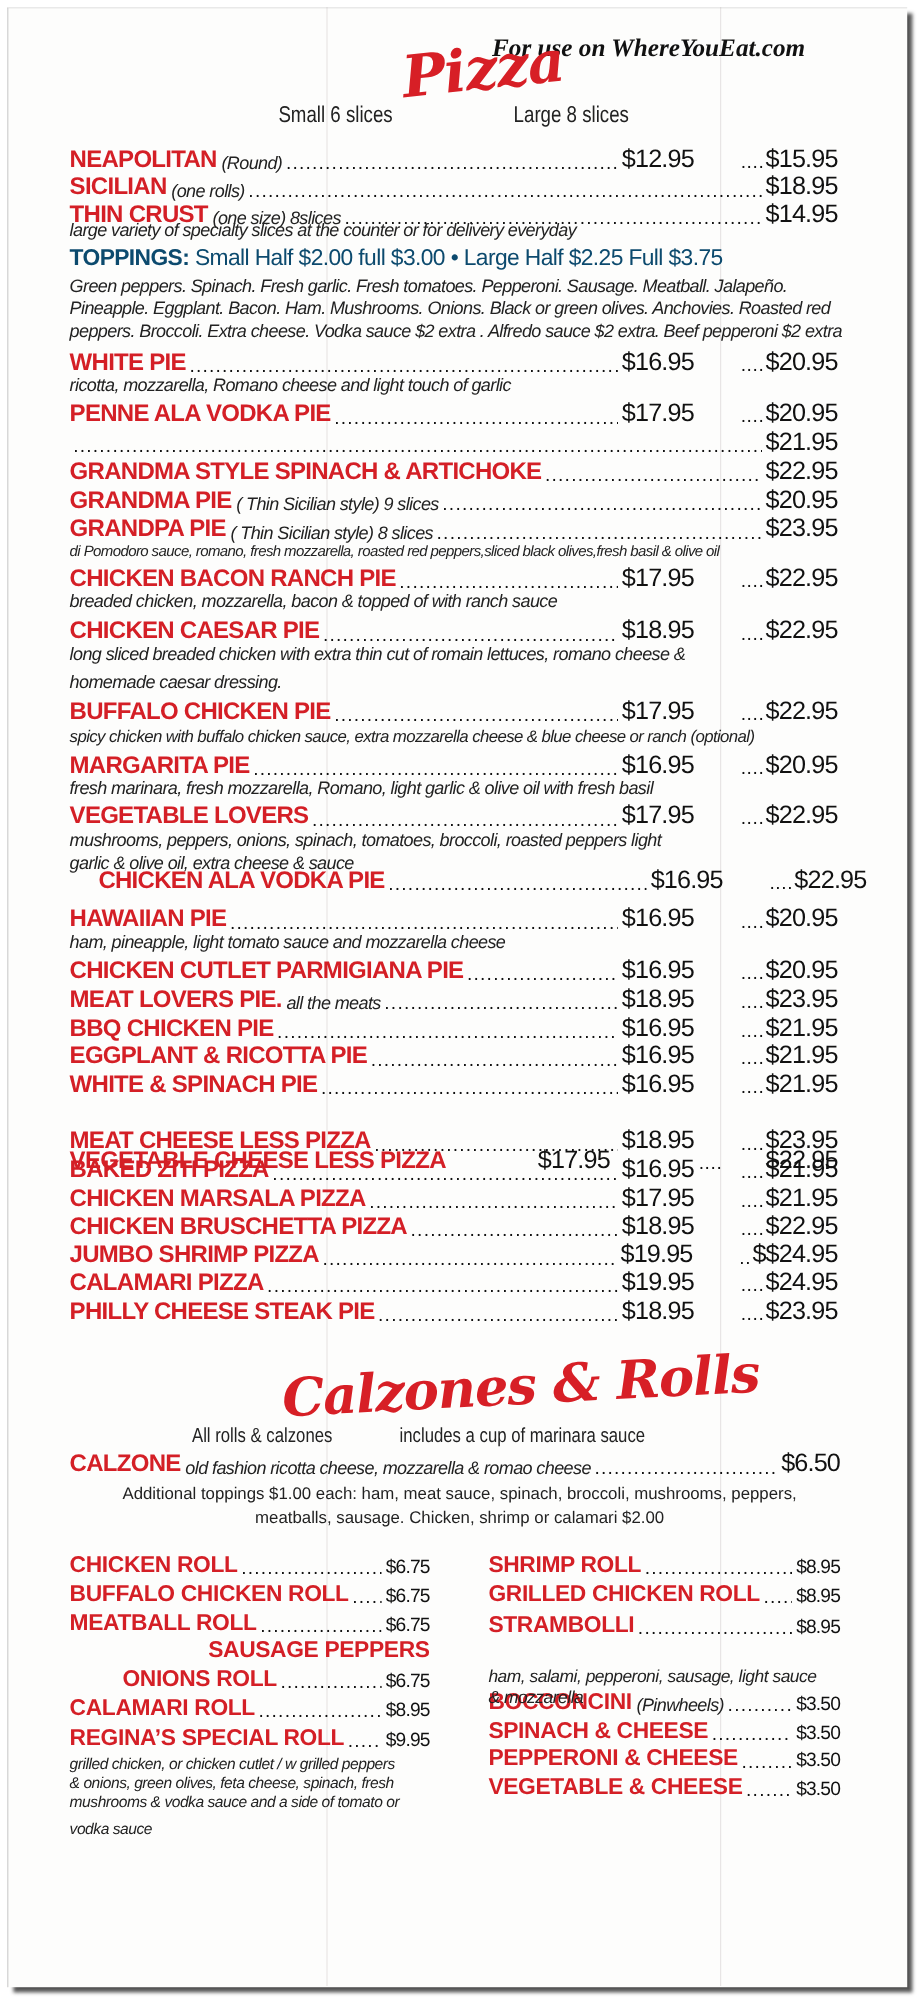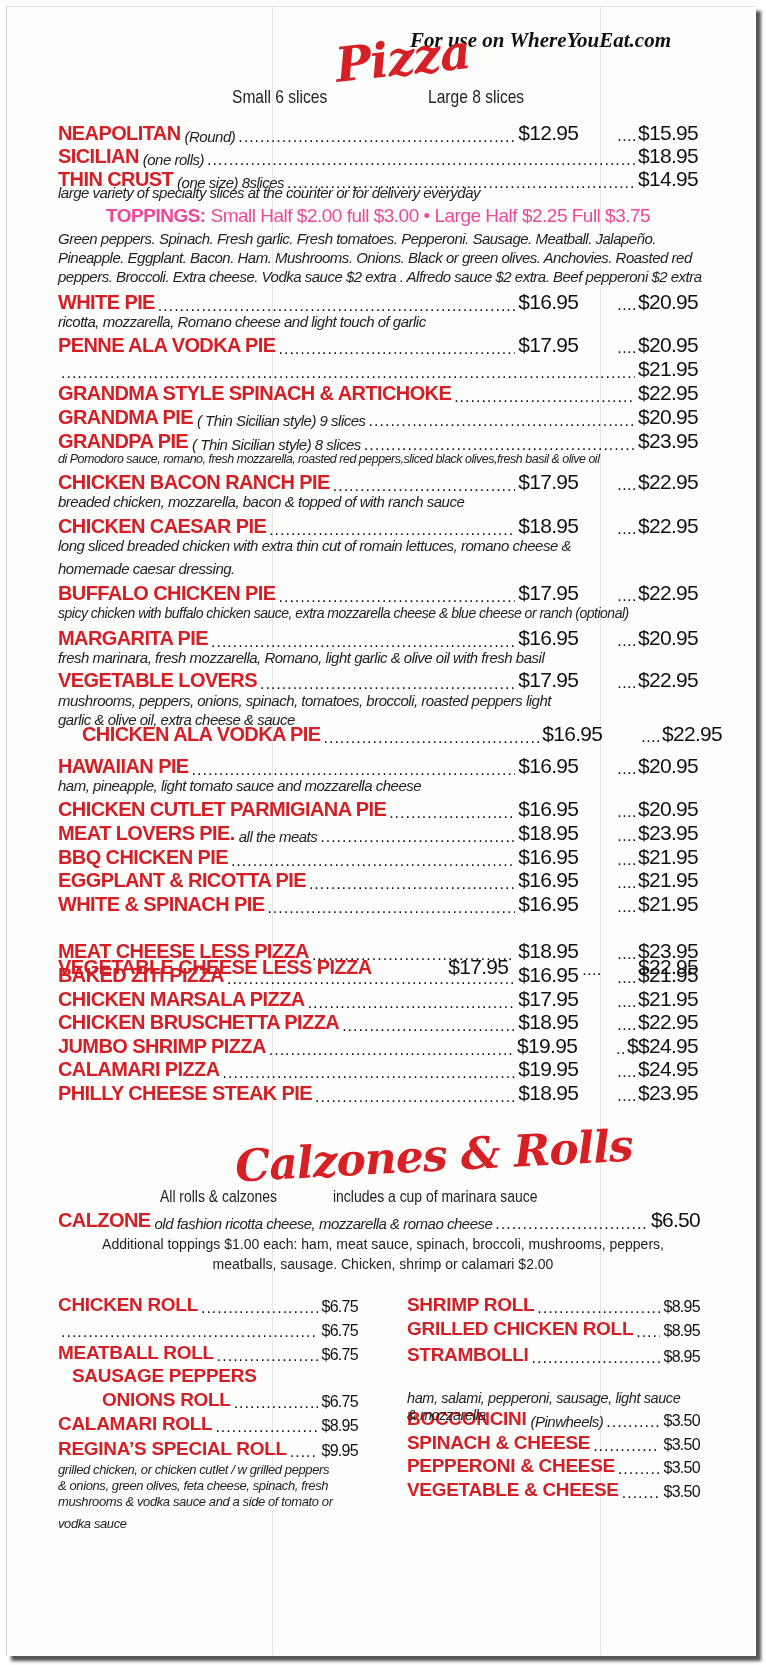--- a/index.html
+++ b/index.html
@@ -13,21 +13,21 @@
   .sub { font-family:"Liberation Sans", sans-serif; font-size:19px; color:#222; transform:scaleX(0.82); transform-origin:left center; }
   .row { position:absolute; left:58px; width:640px; height:24px; display:flex; align-items:flex-end; }
   .name { font-family:"Liberation Sans", sans-serif; font-weight:bold; font-size:20px; color:#d41f26; white-space:nowrap; letter-spacing:-0.6px; }
   .note { font-family:"Liberation Sans", sans-serif; font-style:italic; font-size:15px; color:#222; margin-left:4px; white-space:nowrap; letter-spacing:-0.5px; }
   .dots { flex:1; overflow:hidden; white-space:nowrap; font-size:16px; color:#111; letter-spacing:1px; margin:0 3px; line-height:16px; }
   .dots::after { content:"......................................................................................................................................................................................................"; }
   .price { font-family:"Liberation Sans", sans-serif; font-size:21px; color:#111; white-space:nowrap; letter-spacing:-0.7px; }
   .psmall { width:98px; text-align:left; }
   .psep { font-size:16px; color:#111; margin:0 1px; letter-spacing:0.5px; }
   .desc { position:absolute; left:58px; font-family:"Liberation Sans", sans-serif; font-style:italic; font-size:15px; color:#222; white-space:nowrap; letter-spacing:-0.5px; }
-  .toppings { position:absolute; left:58px; font-size:19px; color:#ec4899; white-space:nowrap; letter-spacing:-0.5px;margin-left:48px; }
+  .toppings { position:absolute; left:58px; font-size:19px; color:#0c4a6e; white-space:nowrap; letter-spacing:-0.5px; }
   .toppings b { font-weight:bold; }
   .center { position:absolute; left:0; width:766px; text-align:center; white-space:nowrap; }
   .roll { position:absolute; height:24px; display:flex; align-items:flex-end; }
   .roll .name { font-size:19px; letter-spacing:-0.3px; }
   .roll .price { font-size:16px; }
   .rdesc { position:absolute; font-family:"Liberation Sans", sans-serif; font-style:italic; font-size:13px; color:#222; white-space:nowrap; letter-spacing:-0.4px; line-height:16px; }
 </style>
 </head>
 <body>
 
@@ -268,29 +268,30 @@
 <div class="center" style="top:1236px; font-size:14px; color:#222;">Additional toppings $1.00 each: ham, meat sauce, spinach, broccoli, mushrooms, peppers,</div>
 <div class="center" style="top:1256px; font-size:14px; color:#222;">meatballs, sausage. Chicken, shrimp or calamari $2.00</div>
 
 <div id="rolls-left">
     <div class="roll" style="top: 1292px; left: 58px; width: 300px;">
       <span class="name">CHICKEN ROLL</span>
       <span class="dots"></span>
       <span class="price">$6.75</span>
     </div>
     <div class="roll" style="top: 1316px; left: 58px; width: 300px;">
+      <span class="name">BUFFALO CHICKEN ROLL</span>
       <span class="dots"></span>
       <span class="price">$6.75</span>
     </div>
     <div class="roll" style="top: 1340px; left: 58px; width: 300px;">
       <span class="name">MEATBALL ROLL</span>
       <span class="dots"></span>
       <span class="price">$6.75</span>
     </div>
-    <div class="roll" style="top: 1363px; left: 72px; width: 300px;">
+    <div class="roll" style="top: 1363px; left: 58px; width: 300px; justify-content: flex-end;">
       <span class="name">SAUSAGE PEPPERS</span>
     </div>
     <div class="roll" style="top: 1387px; left: 102px; width: 256px;">
       <span class="name">ONIONS ROLL</span>
       <span class="dots"></span>
       <span class="price">$6.75</span>
     </div>
     <div class="roll" style="top: 1411px; left: 58px; width: 300px;">
       <span class="name">CALAMARI ROLL</span>
       <span class="dots"></span>

